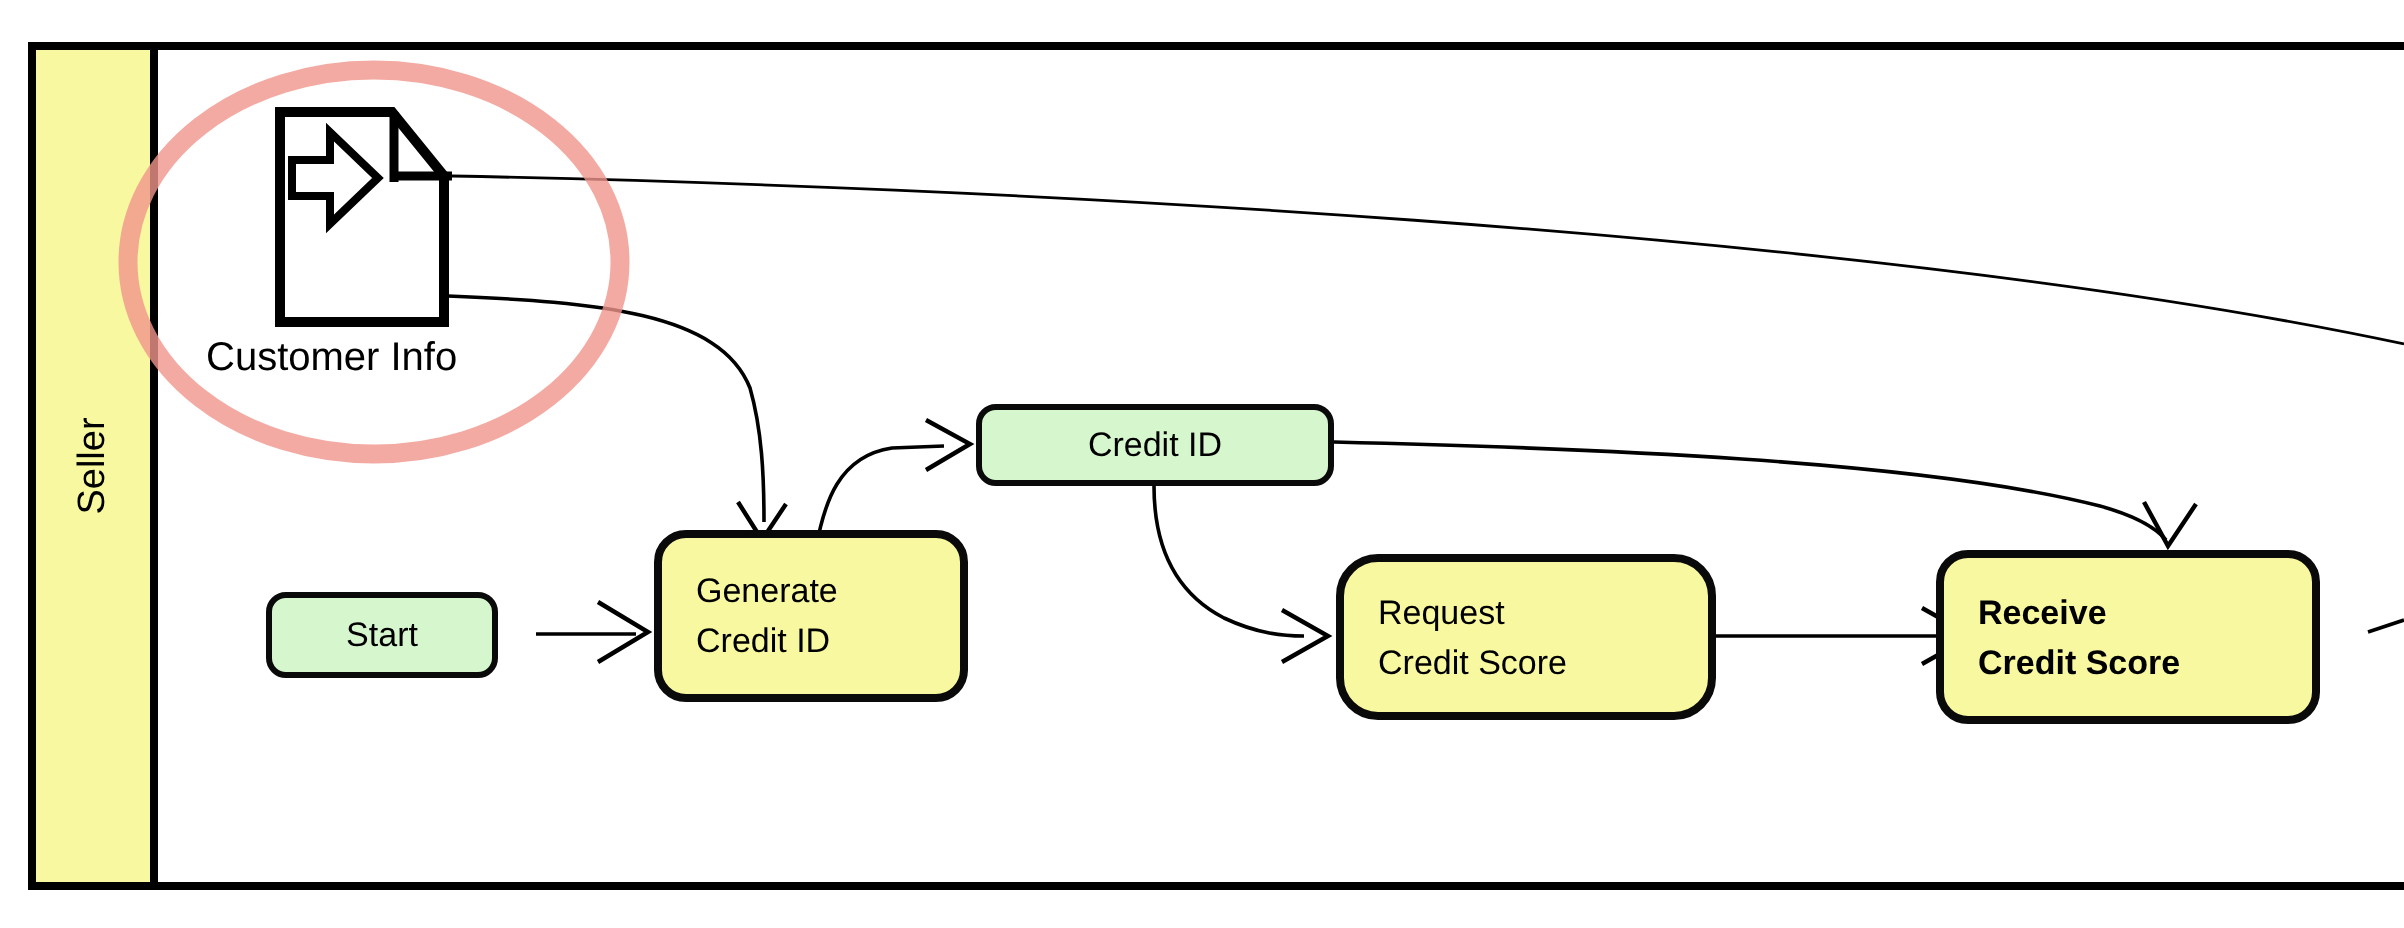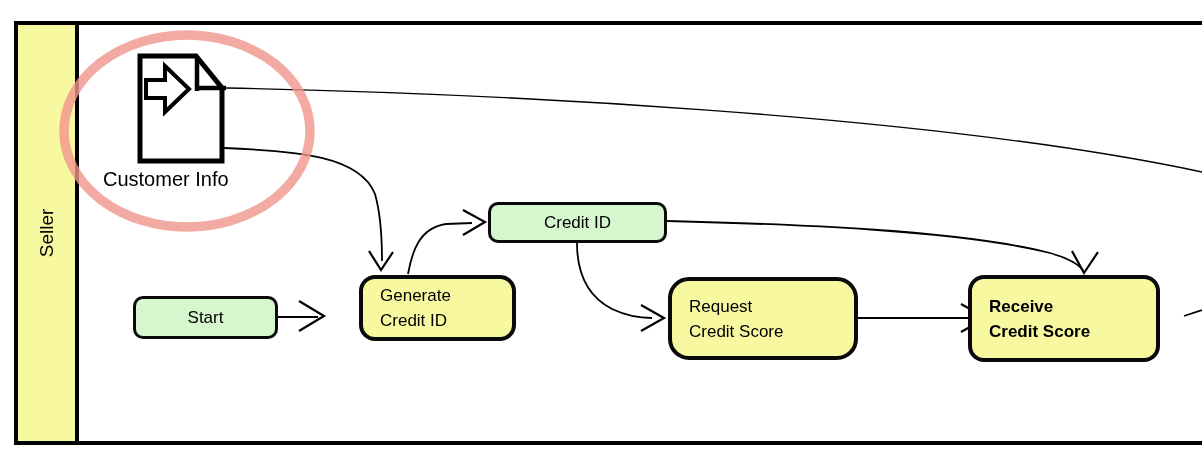--- a/index.html
+++ b/index.html
@@ -29,23 +29,23 @@
     position:absolute;box-sizing:border-box;z-index:3;
     border:4px solid #0a0a0a;border-radius:16px;background:#f8f8a0;
     display:flex;align-items:center;
   }
   .node .label{font-size:17px;line-height:25px;white-space:pre-line;}
   .node.green{
     background:#d6f6ce;border-width:3px;border-radius:10px;
     justify-content:center;
   }
   .node.task{padding-left:17px;}
-  #node-start{left:133px;top:296px;width:145px;height:43px;}
+  #node-start{left:133px;top:296px;width:116px;height:43px;}
   #node-credit-id{left:488px;top:202px;width:179px;height:41px;}
-  #node-generate{left:327px;top:275px;width:157px;height:66px;margin-left:32px;}
+  #node-generate{left:327px;top:265px;width:157px;height:86px;}
   #node-request{left:668px;top:277px;width:190px;height:83px;border-radius:21px;}
   #node-receive{left:968px;top:275px;width:192px;height:87px;font-weight:bold;}
 </style>
 </head>
 <body>
 
 <div class="stage">
 
   <div class="pool"></div>
 

